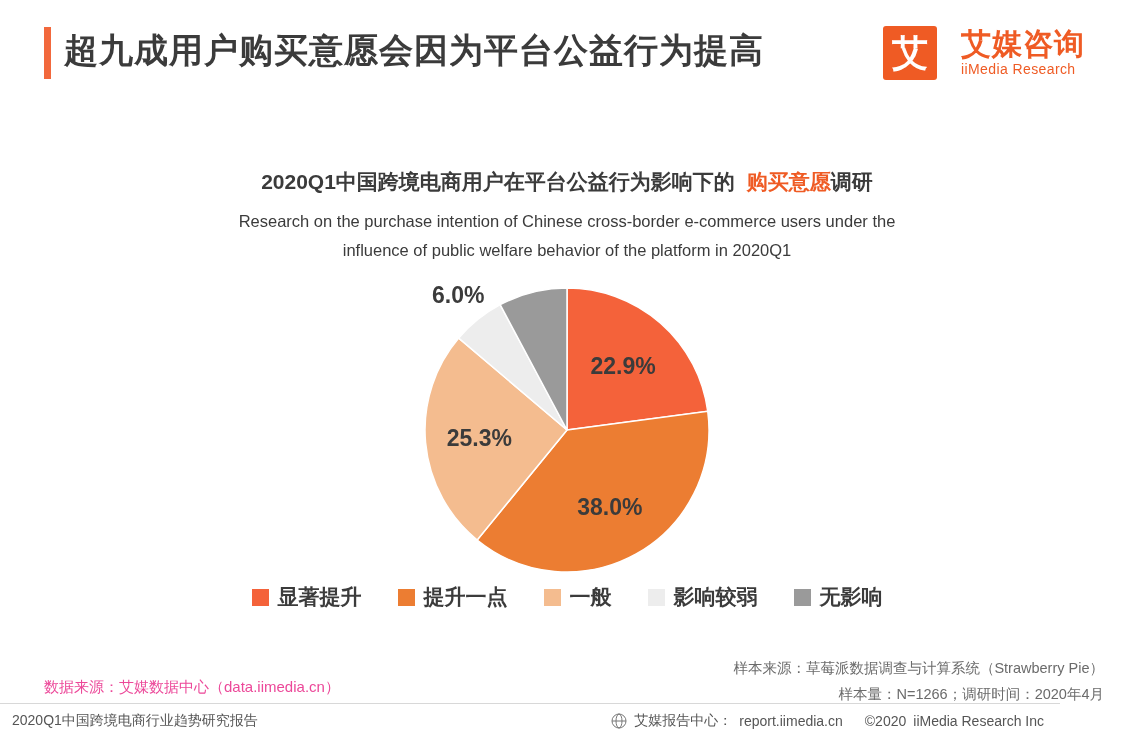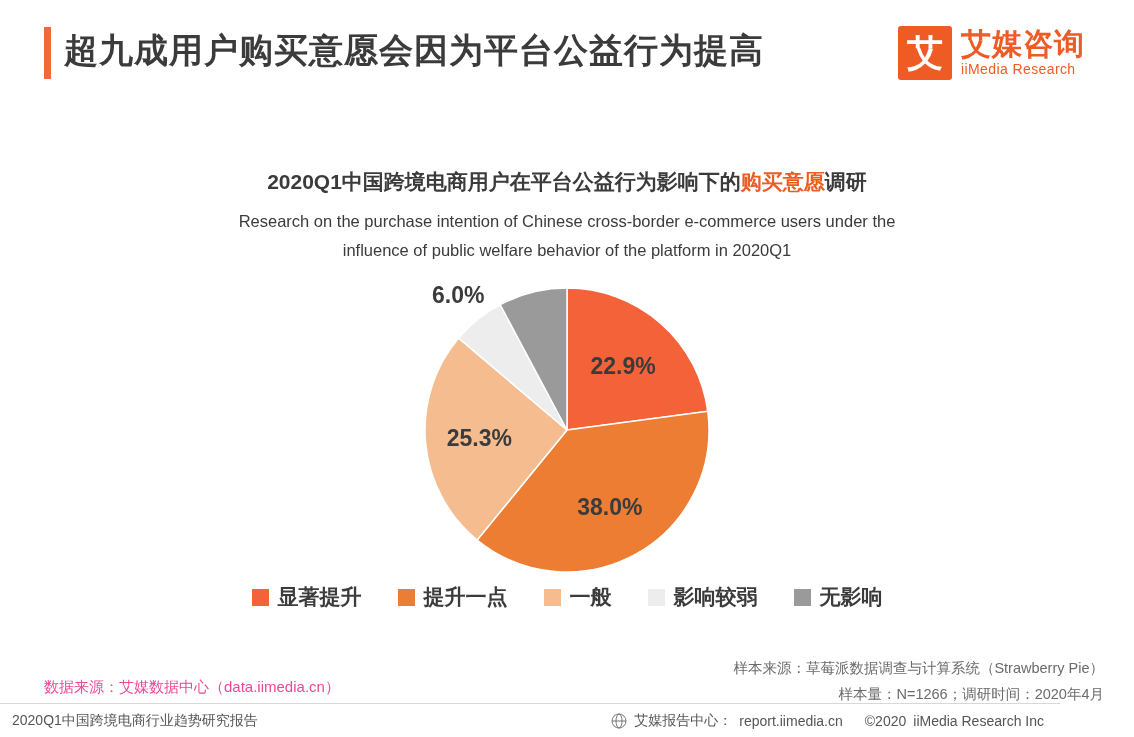--- a/index.html
+++ b/index.html
@@ -55,21 +55,21 @@
     background: #EF5B24;
     color: #fff;
     font-size: 36px;
     font-weight: bold;
     display: flex;
     align-items: center;
     justify-content: center;
     border-radius: 3px;
   }
   .logo-text {
-    margin-left: 9px;
+    margin-left: 24px;
     display: flex;
     flex-direction: column;
     justify-content: center;
   }
   .logo-cn {
     font-size: 30px;
     font-weight: bold;
     color: #EF5B24;
     line-height: 32px;
     letter-spacing: 1px;
@@ -84,21 +84,21 @@
   
   .chart-title {
     position: absolute;
     top: 168px;
     width: 1134px;
     text-align: center;
     font-size: 21px;
     font-weight: bold;
     color: #3b3b3b;
   }
-  .chart-title .hl { color: #EF5B24; }
+  .chart-title .hl { color: #EF5B24; padding-left: 12px; }
   .chart-subtitle {
     position: absolute;
     top: 207px;
     width: 1134px;
     text-align: center;
     font-size: 16.5px;
     line-height: 29px;
     color: #3b3b3b;
     font-weight: normal;
   }

